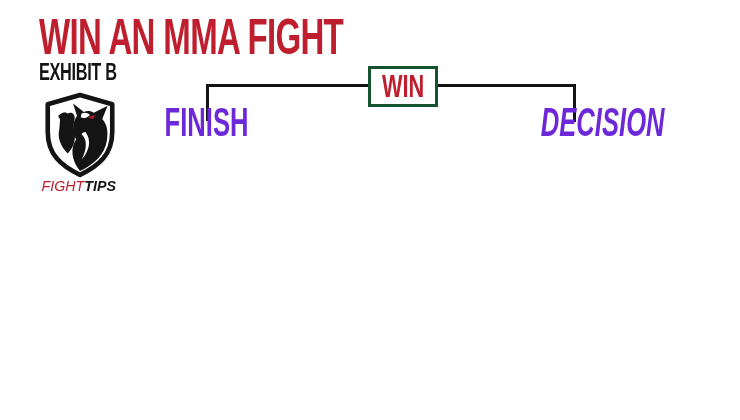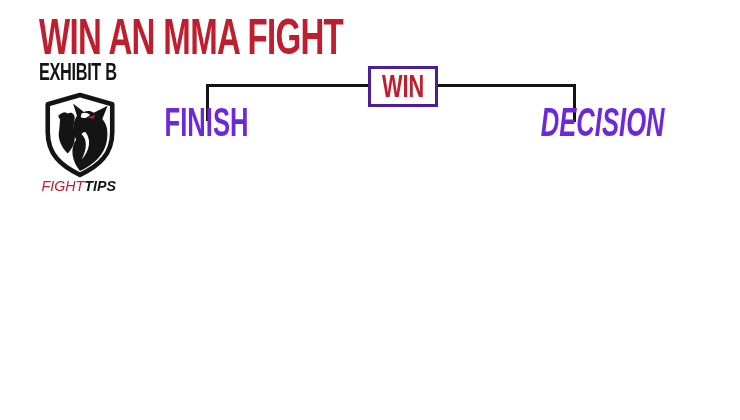--- a/index.html
+++ b/index.html
@@ -72,21 +72,21 @@
   .line-h-left  { left: 177px; top: 84px; width: 163px; height: 3px; }
   .line-h-right { left: 408px; top: 84px; width: 139px; height: 3px; }
   .line-v-left  { left: 177px; top: 84px; width: 3px;  height: 37px; }
   .line-v-right { left: 544px; top: 84px; width: 3px;  height: 38px; }
   .win-box {
     position: absolute;
     left: 339px;
     top: 66px;
     width: 70px;
     height: 41px;
-    border: 3px solid #4c1d95;
+    border: 3px solid #14532d;
     background: #ffffff;
     display: flex;
     align-items: center;
     justify-content: center;
   }
   .win-label {
     font-size: 32px;
     font-weight: bold;
     color: #be1e2d;
     transform: scaleX(0.68);

